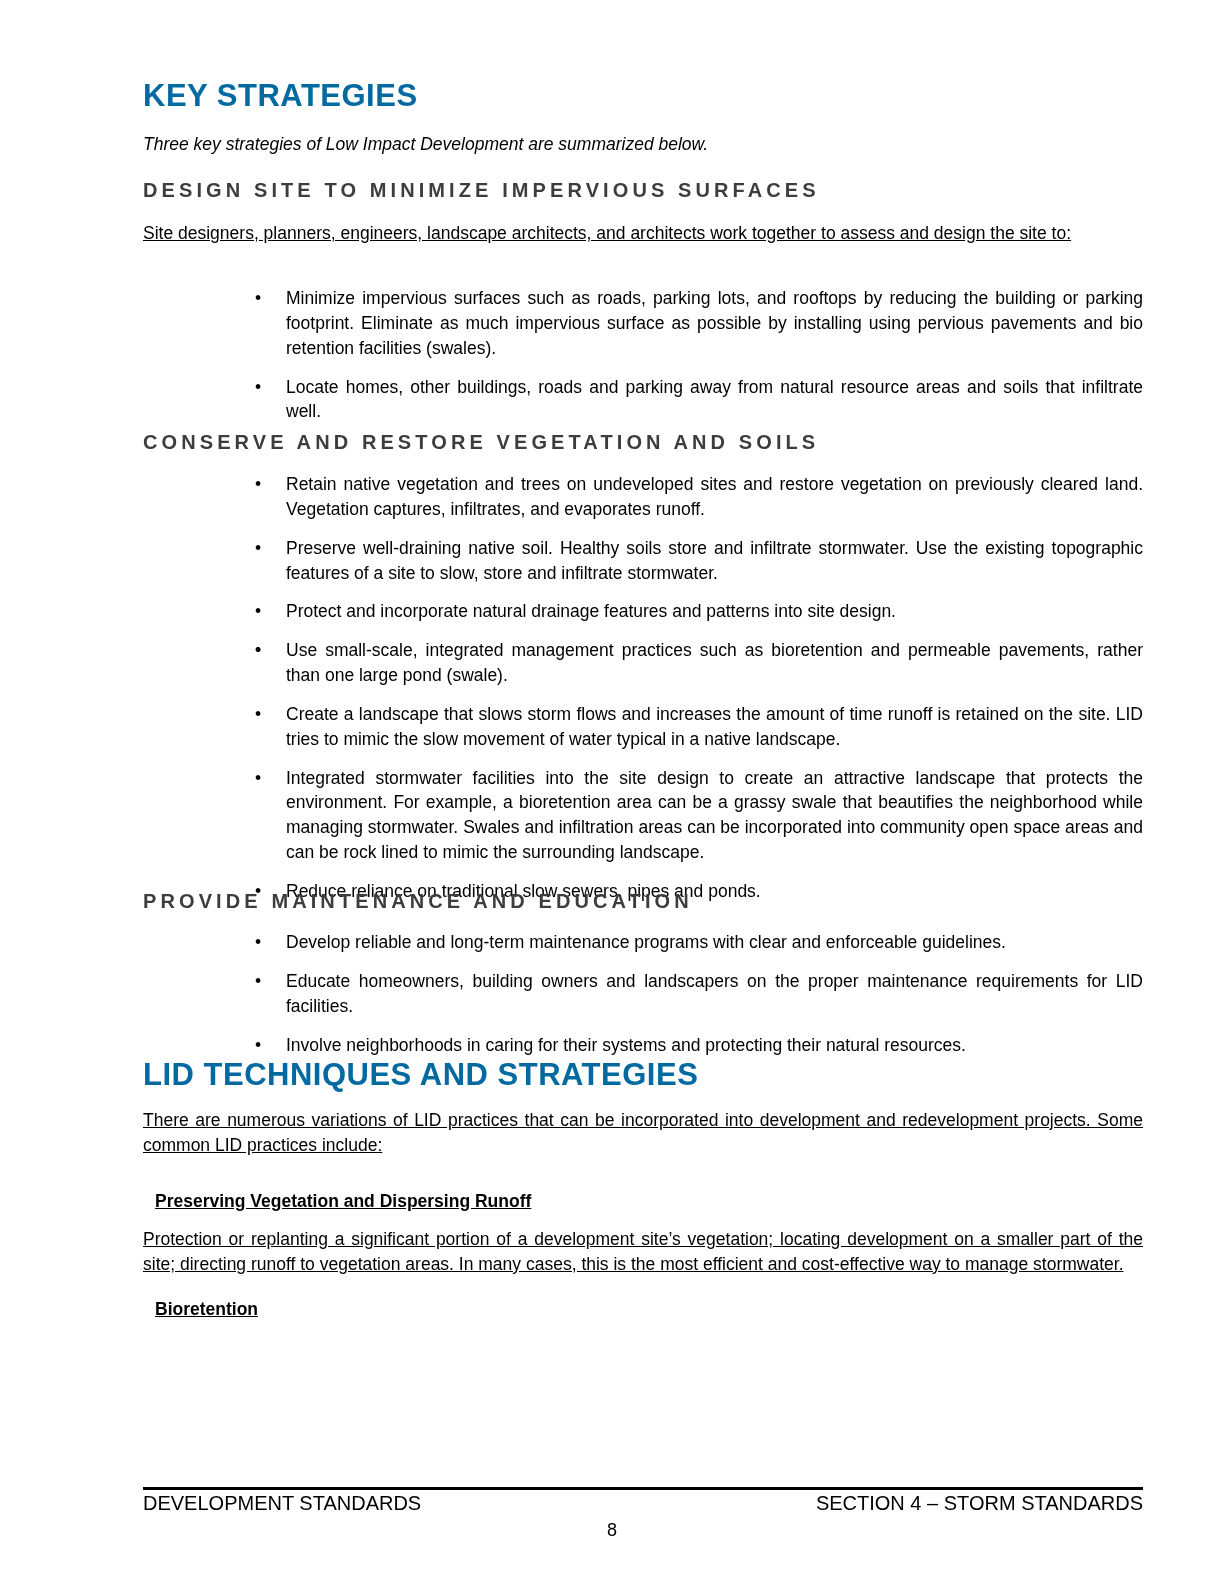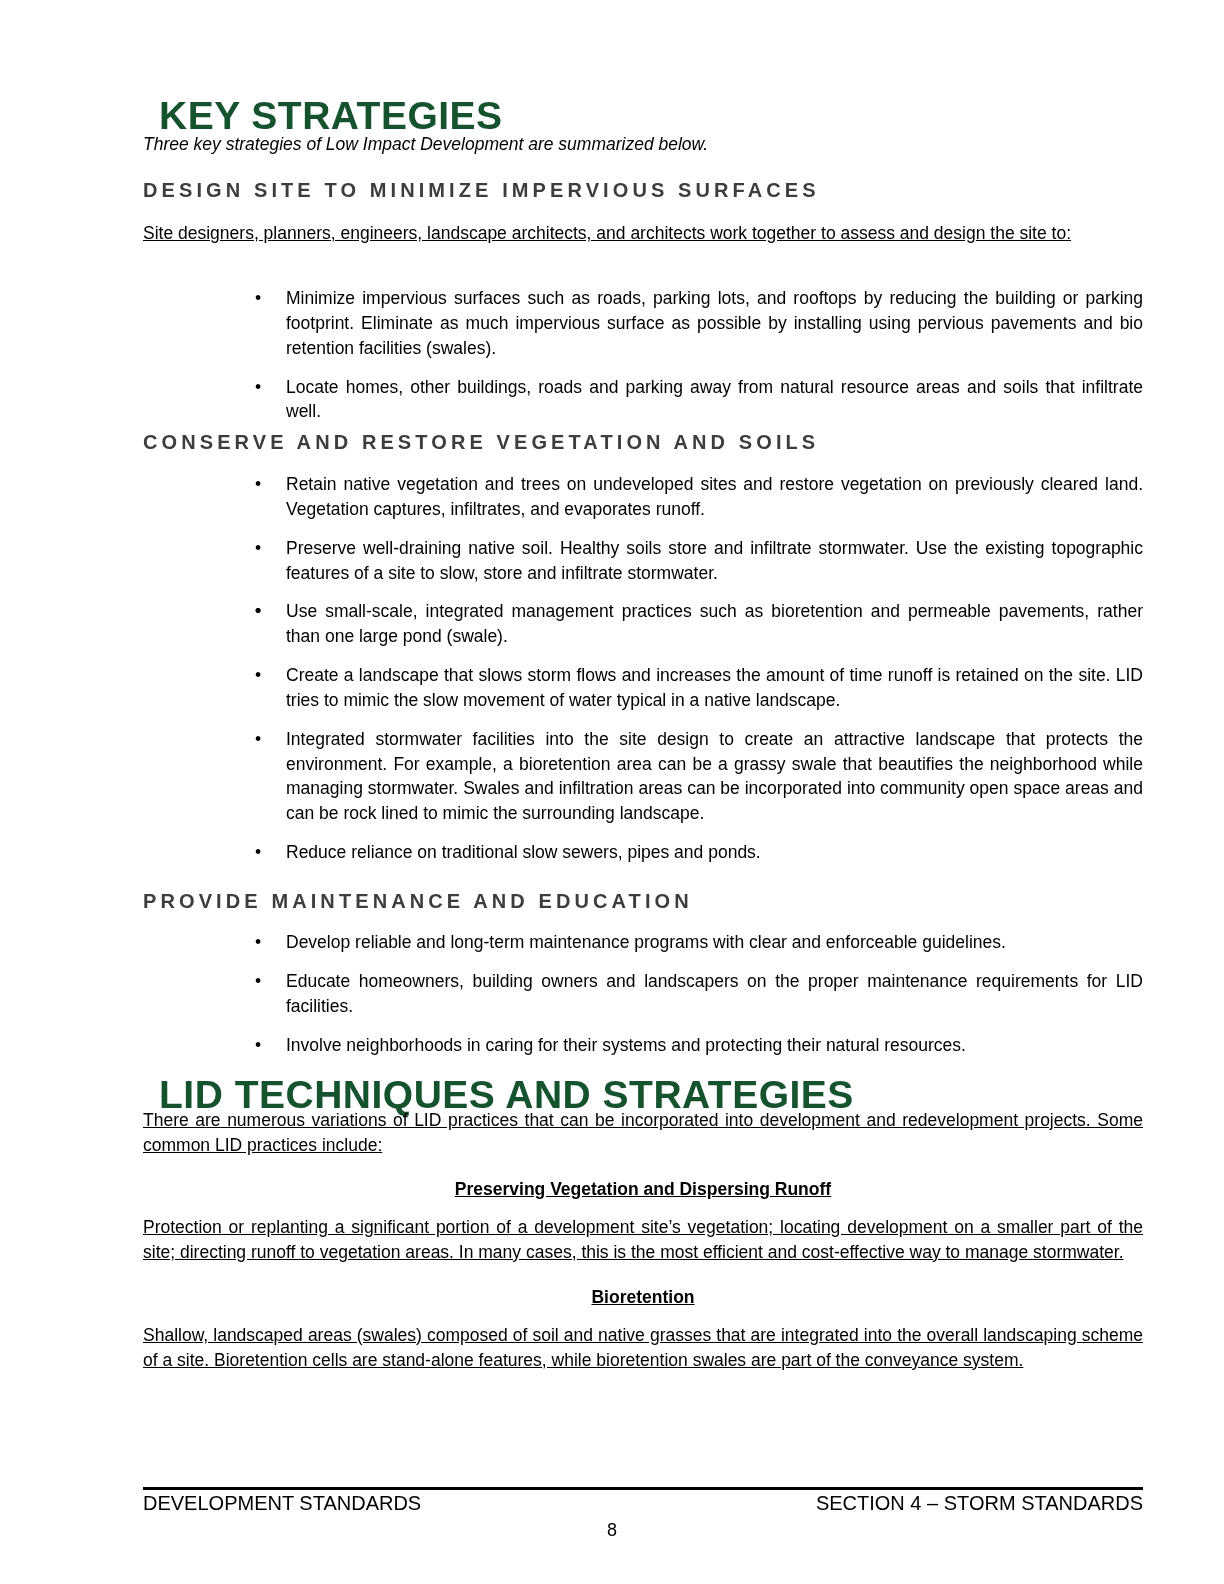--- a/index.html
+++ b/index.html
@@ -18,25 +18,25 @@
   .page {
     position: absolute;
     left: 143px;
     top: 0;
     width: 1000px;
     height: 1584px;
   }
 
   
   h1.doc-title {
-    font-size: 39px;
+    font-size: 31px;
     font-weight: bold;
     letter-spacing: 0.5px;
-    color: #14532d;
-    margin: 16px;
+    color: #0369a1;
+    margin: 0;
     padding: 0;
     line-height: 1.1;
   }
   .title-block-1 { position: absolute; top: 79px; left: 0; }
   .title-block-2 { position: absolute; top: 1058px; left: 0; }
 
   p.lead-italic {
     font-style: italic;
     font-size: 17.5px;
     margin: 0;
@@ -96,24 +96,23 @@
   }
   .list-design   { position: absolute; top: 286px; left: 0; }
   .list-conserve { position: absolute; top: 472px; left: 0; }
   .list-provide  { position: absolute; top: 930px; left: 0; }
 
   
   .sub-head {
     font-size: 17.5px;
     font-weight: bold;
     text-decoration: underline;
-    margin: 0;
+    margin: 12px;
     line-height: 1.3;
     color: #000000;
-    text-align: center;
   }
   .sub-block-preserving { position: absolute; top: 1178px; left: 0; width: 1000px; }
   .sub-block-bioretention { position: absolute; top: 1286px; left: 0; width: 1000px; }
   .sub-block-preserving p.body,
   .sub-block-bioretention p.body { margin-top: 14px; }
 
   
   .footer-rule {
     position: absolute;
     left: 143px;
@@ -180,20 +179,21 @@
     <li>
       <span class="bullet-glyph">•</span>
       <span>Retain native vegetation and trees on undeveloped sites and restore vegetation on previously cleared land. Vegetation captures, infiltrates, and evaporates runoff.</span>
     </li>
     <li>
       <span class="bullet-glyph">•</span>
       <span>Preserve well-draining native soil. Healthy soils store and infiltrate stormwater. Use the existing topographic features of a site to slow, store and infiltrate stormwater.</span>
     </li>
     <li>
       <span class="bullet-glyph">•</span>
+      <span>Protect and incorporate natural drainage features and patterns into site design.</span>
     </li>
     <li>
       <span class="bullet-glyph">•</span>
     </li>
     <li>
       <span class="bullet-glyph">•</span>
       <span>Use small-scale, integrated management practices such as bioretention and permeable pavements, rather than one large pond (swale).</span>
     </li>
     <li>
       <span class="bullet-glyph">•</span>
@@ -234,21 +234,20 @@
     <p class="body">There are numerous variations of LID practices that can be incorporated into development and redevelopment projects. Some common LID practices include:</p>
   </div>
 
   <div class="sub-block-preserving">
     <div class="sub-head">Preserving Vegetation and Dispersing Runoff</div>
     <p class="body">Protection or replanting a significant portion of a development site’s vegetation; locating development on a smaller part of the site; directing runoff to vegetation areas.  In many cases, this is the most efficient and cost-effective way to manage stormwater.</p>
   </div>
 
   <div class="sub-block-bioretention">
     <div class="sub-head">Bioretention</div>
-    <p class="body">Shallow, landscaped areas (swales) composed of soil and native grasses that are integrated into the overall landscaping scheme of a site. Bioretention cells are stand-alone features, while bioretention swales are part of the conveyance system.</p>
   </div>
 
 </div>
 
 <div class="footer-rule"></div>
 <div class="footer-row">
   <span class="footer-left">DEVELOPMENT STANDARDS</span>
   <span class="footer-right">SECTION 4 – STORM STANDARDS</span>
 </div>
 <div class="page-number">8</div>

